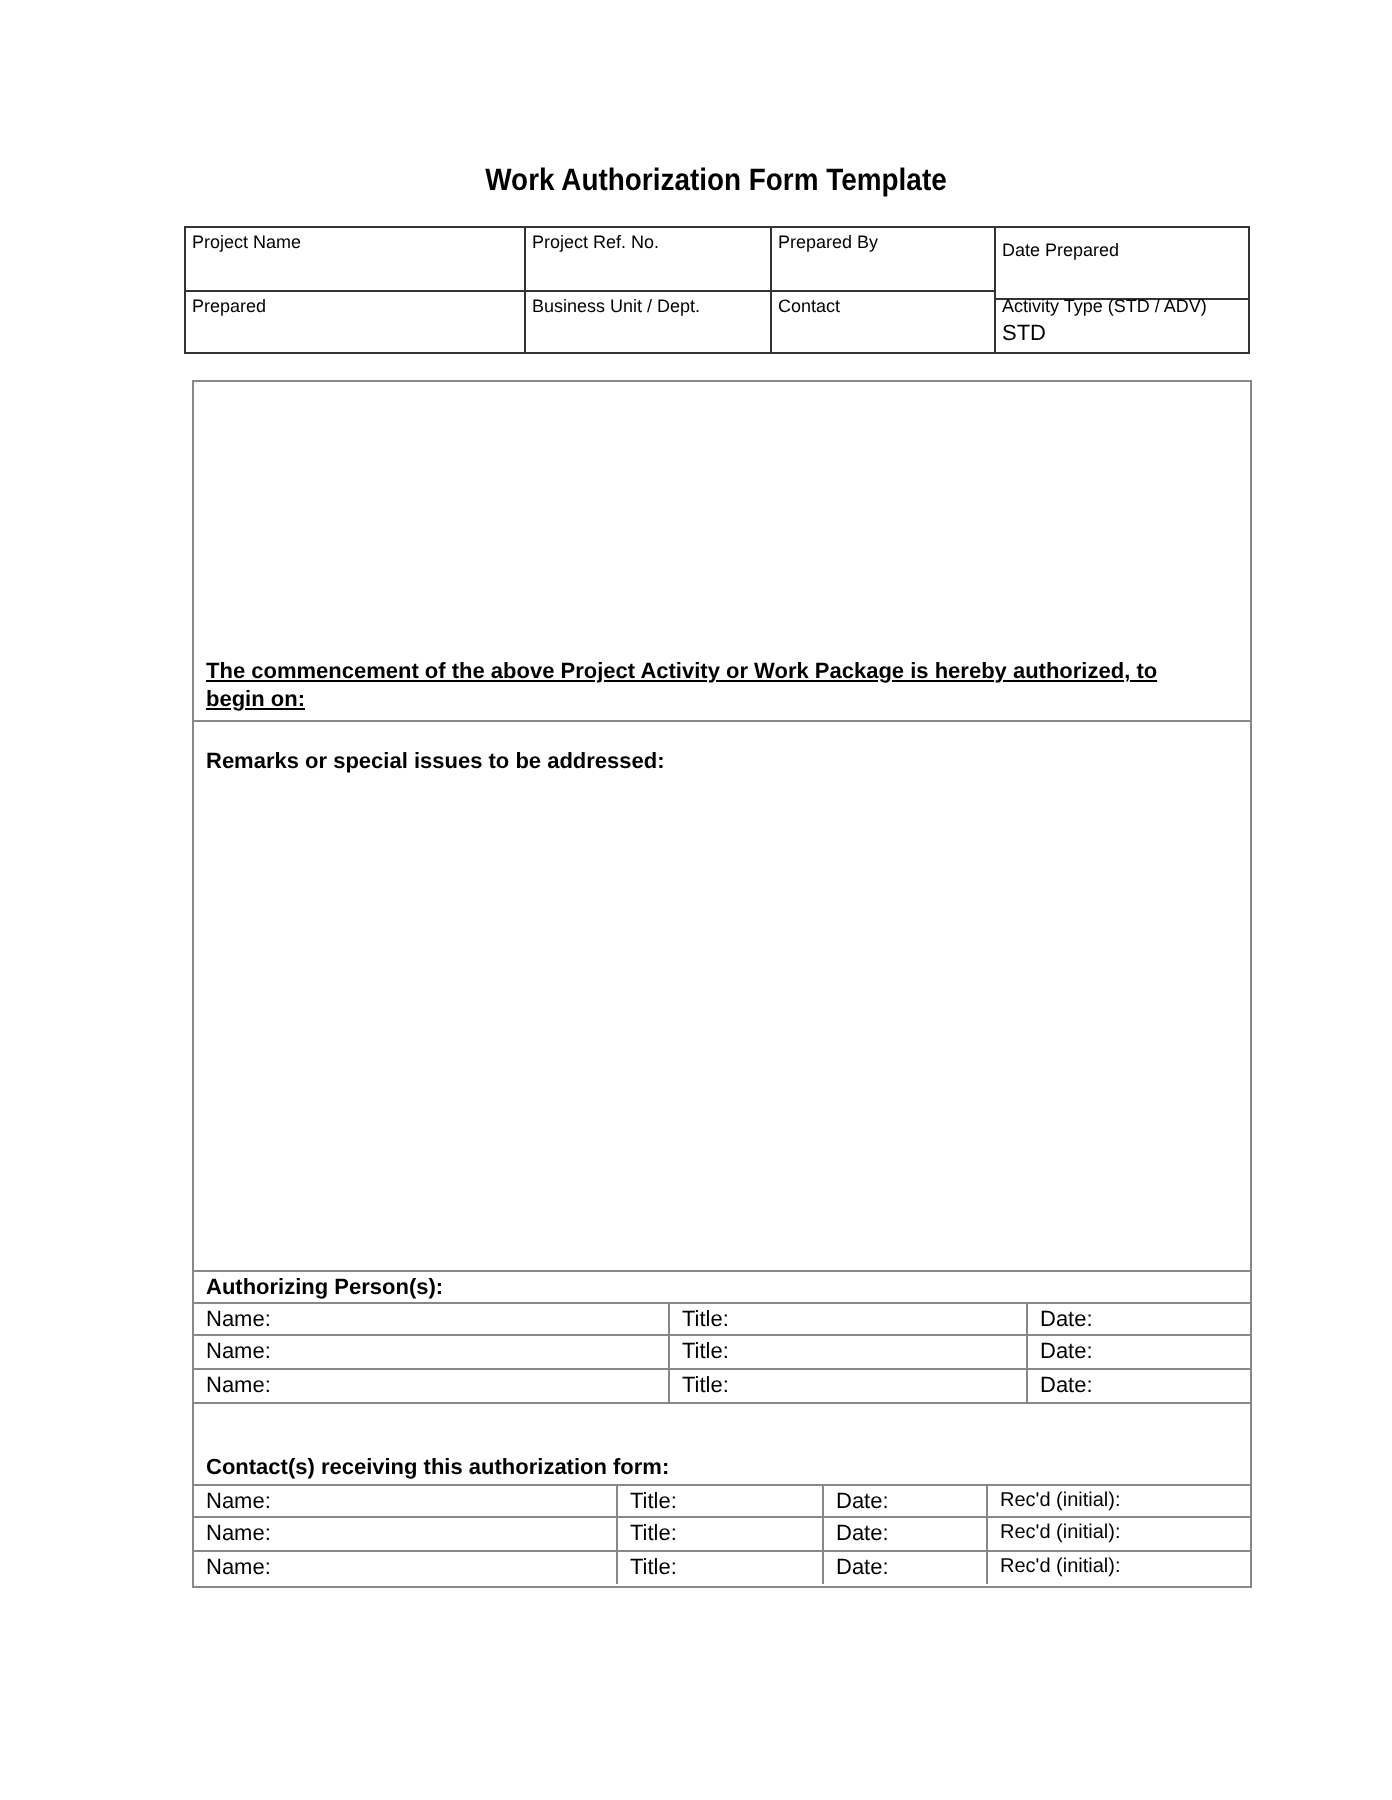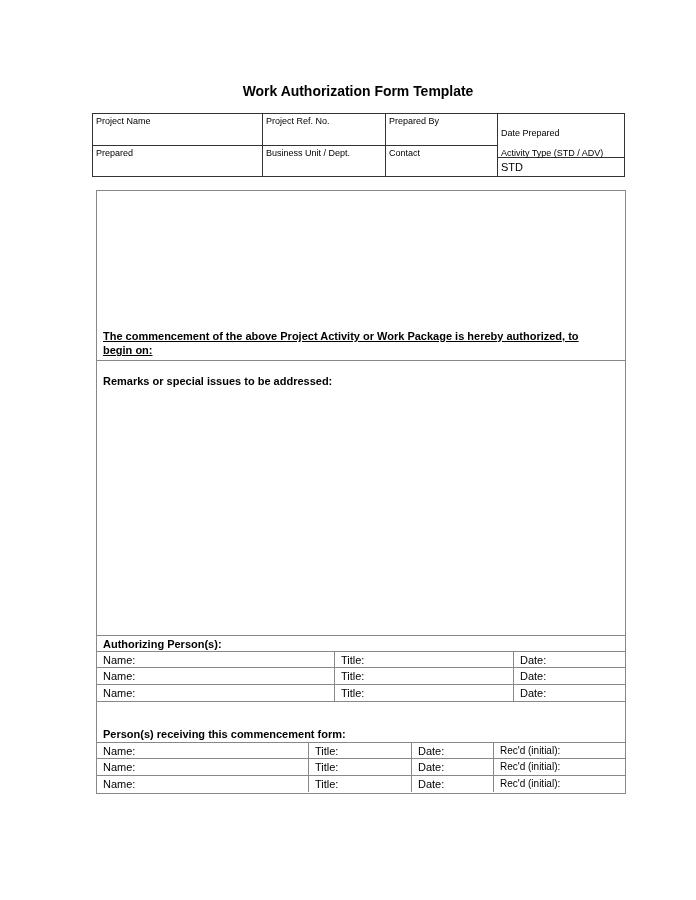--- a/index.html
+++ b/index.html
@@ -30,21 +30,21 @@
     <span class="hval"></span>
   </div>
   <div class="hcell" style="left:170px;top:0;width:123px;">
     <span>Project Ref. No.</span>
     <span class="hval"></span>
   </div>
   <div class="hcell" style="left:293px;top:0;width:112px;">
     <span>Prepared By</span>
     <span class="hval"></span>
   </div>
-  <div class="hcell last" style="left:405px;top:12px;width:126px;">
+  <div class="hcell last" style="left:405px;top:4px;width:126px;">
     <span>Date Prepared</span>
     <span class="hval"></span>
   </div>
   <div class="hcell bot" style="left:0;top:32px;width:170px;">
     <span>Prepared</span>
     <span class="hval"></span>
   </div>
   <div class="hcell bot" style="left:170px;top:32px;width:123px;">
     <span>Business Unit / Dept.</span>
     <span class="hval"></span>
@@ -80,21 +80,21 @@
     <div class="rc bl" style="left:237px;width:179px;">Title:</div>
     <div class="rc bl" style="left:416px;width:112px;">Date:</div>
   </div>
   <div class="row" style="top:494px;">
     <div class="rc" style="left:0;width:237px;">Name:</div>
     <div class="rc bl" style="left:237px;width:179px;">Title:</div>
     <div class="rc bl" style="left:416px;width:112px;">Date:</div>
   </div>
 
   <div class="sec" style="top:511px;height:40px;border-bottom:none;">
-    <div class="lbl" style="position:absolute;bottom:-1px;left:0;">Person(s) receiving this commencement form:</div>
+    <div class="lbl" style="position:absolute;bottom:-1px;left:0;">Contact(s) receiving this authorization form:</div>
   </div>
 
   <div class="row first" style="top:551px;">
     <div class="rc" style="left:0;width:211px;">Name:</div>
     <div class="rc bl" style="left:211px;width:103px;">Title:</div>
     <div class="rc bl" style="left:314px;width:82px;">Date:</div>
     <div class="rc bl sm" style="left:396px;width:132px;">Rec'd (initial):</div>
   </div>
   <div class="row" style="top:568px;">
     <div class="rc" style="left:0;width:211px;">Name:</div>

